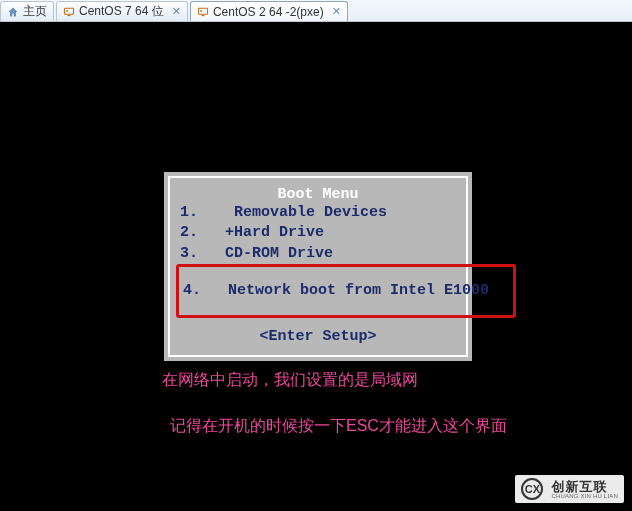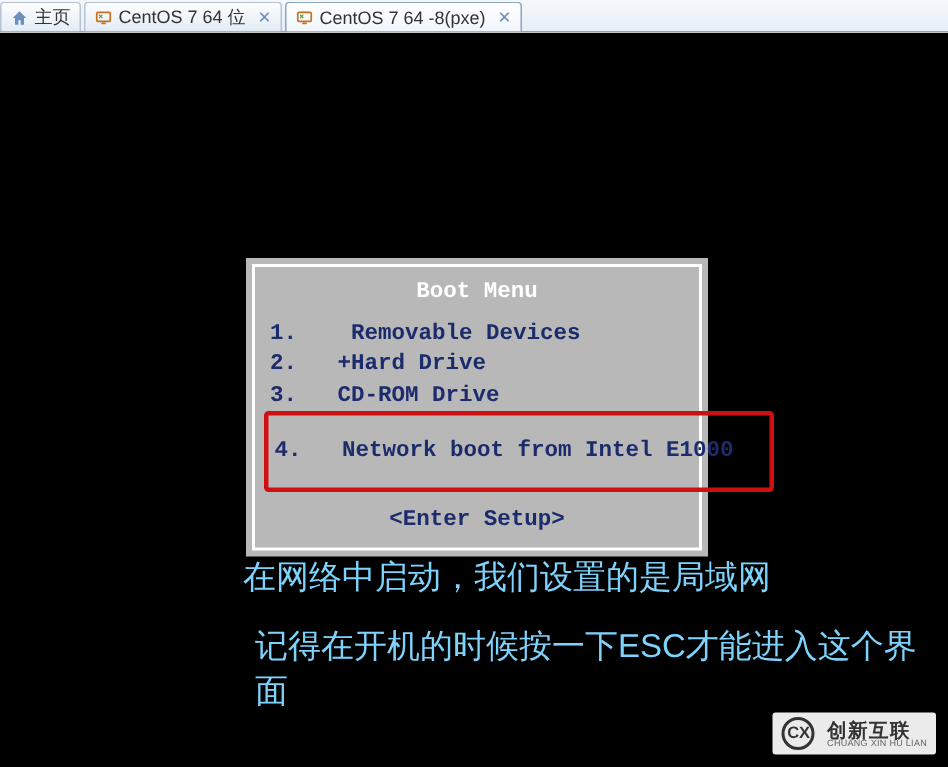--- a/index.html
+++ b/index.html
@@ -70,21 +70,21 @@
     border: 2px solid #ffffff;
     background: #b8b8b8;
     padding: 8px 10px 10px 10px;
     font-family: "Courier New", monospace;
     font-size: 15px;
     font-weight: bold;
   }
   .boot-title {
     color: #fff;
     text-align: center;
-    margin-bottom: 10px;
+    margin-bottom: 0;
   }
   .boot-item {
     color: #1c2b6b;
     white-space: pre;
     line-height: 1.35;
   }
   .boot-highlight {
     border: 3px solid #d01010;
     border-radius: 3px;
     padding: 14px 4px;
@@ -92,22 +92,22 @@
     margin-right: -60px;
     display: block;
   }
   .enter-setup {
     color: #1c2b6b;
     text-align: center;
     margin-top: 10px;
   }
   .annot {
     position: absolute;
-    color: #7dd3fc;
-    font-size: 22px;
+    color: #ec4899;
+    font-size: 16px;
     font-family: "Microsoft YaHei", sans-serif;
   }
   .annot1 { left: 162px; top: 348px; }
   .annot2 { left: 170px; top: 394px; }
   .watermark {
     position: absolute;
     right: 8px;
     bottom: 8px;
     display: flex;
     align-items: center;
@@ -161,21 +161,21 @@
     <span class="close-x">✕</span>
   </div>
   <div class="tab active">
     <span class="vm-icon">
       <svg viewBox="0 0 16 16" width="12" height="12">
           <rect x="2" y="3" width="12" height="8" rx="1" fill="none" stroke="#c96f1e" stroke-width="1.5"></rect>
           <rect x="6" y="12" width="4" height="1.5" fill="#c96f1e"></rect>
           <path d="M4 5 L7 8 M7 5 L4 8" stroke="#5aa03a" stroke-width="1"></path>
         </svg>
     </span>
-    <span>CentOS 7 64  -8(pxe)</span>
+    <span>CentOS 2 64  -2(pxe)</span>
     <span class="close-x">✕</span>
   </div>
 </div>
 
 <div class="console">
 
   <div class="boot-menu">
     <div class="boot-inner">
       <div class="boot-title">Boot Menu</div>
       <div class="boot-item"><span>1.</span>    <span>Removable Devices</span></div>

